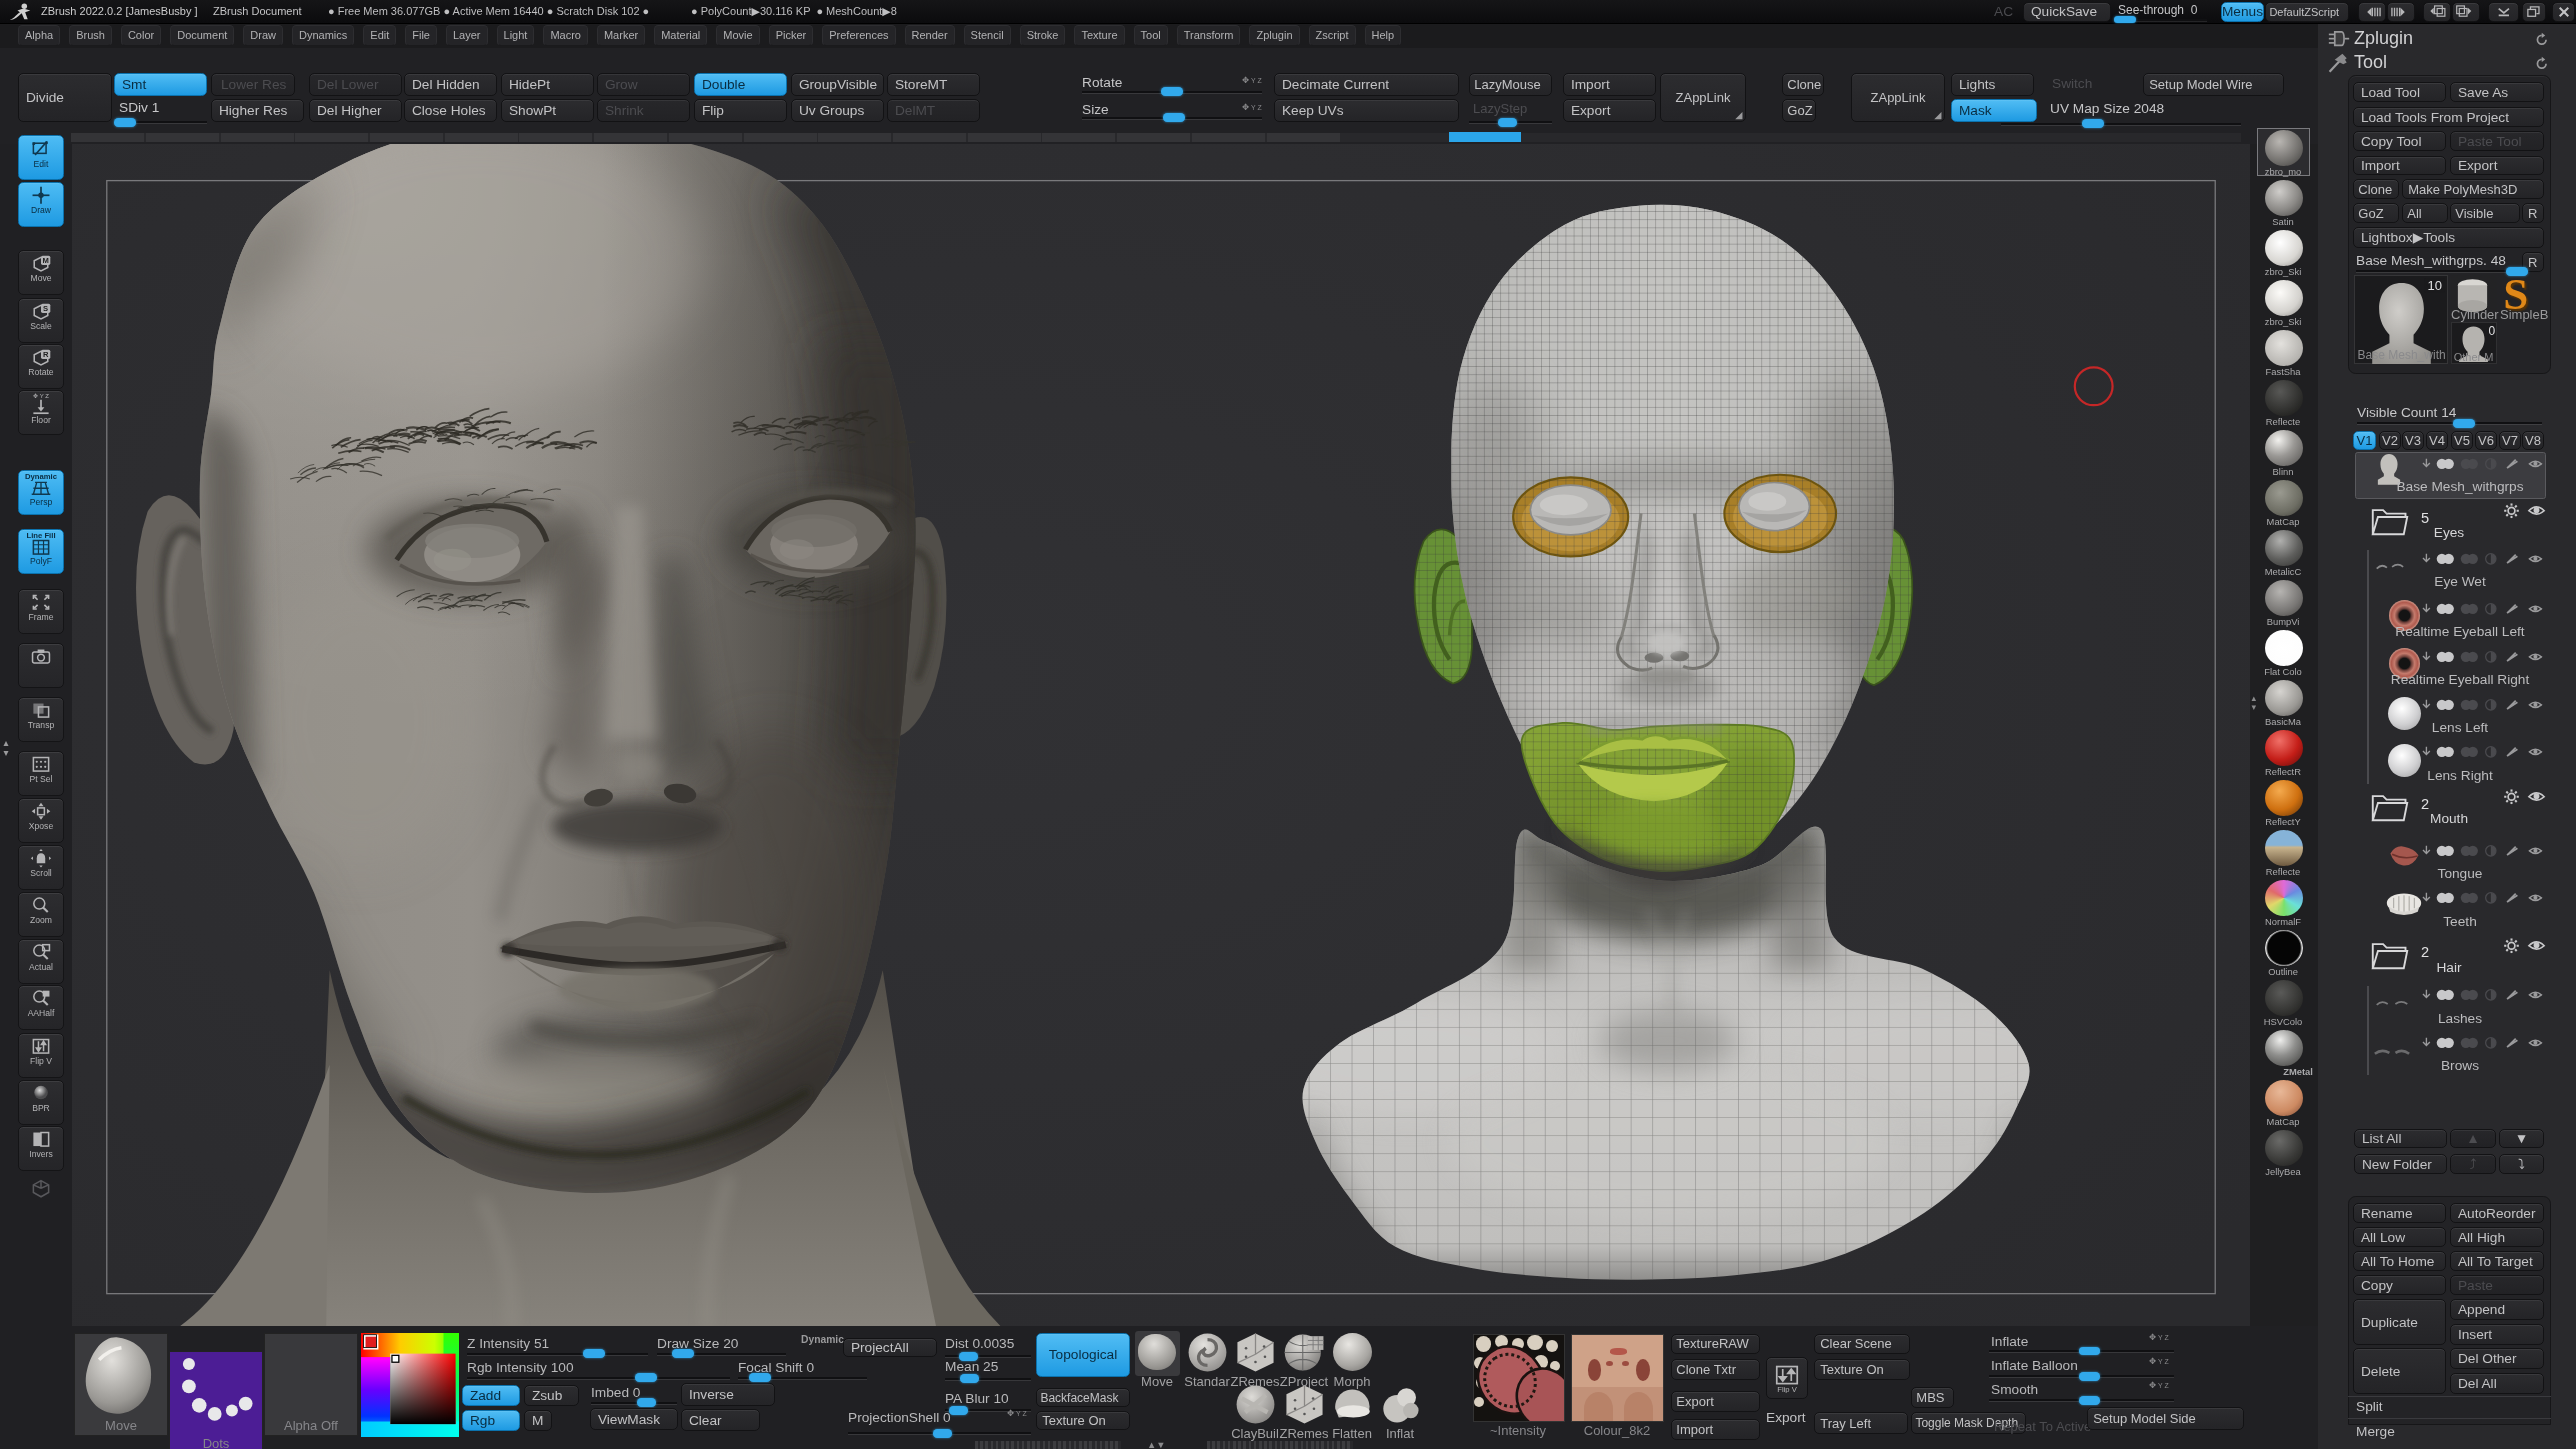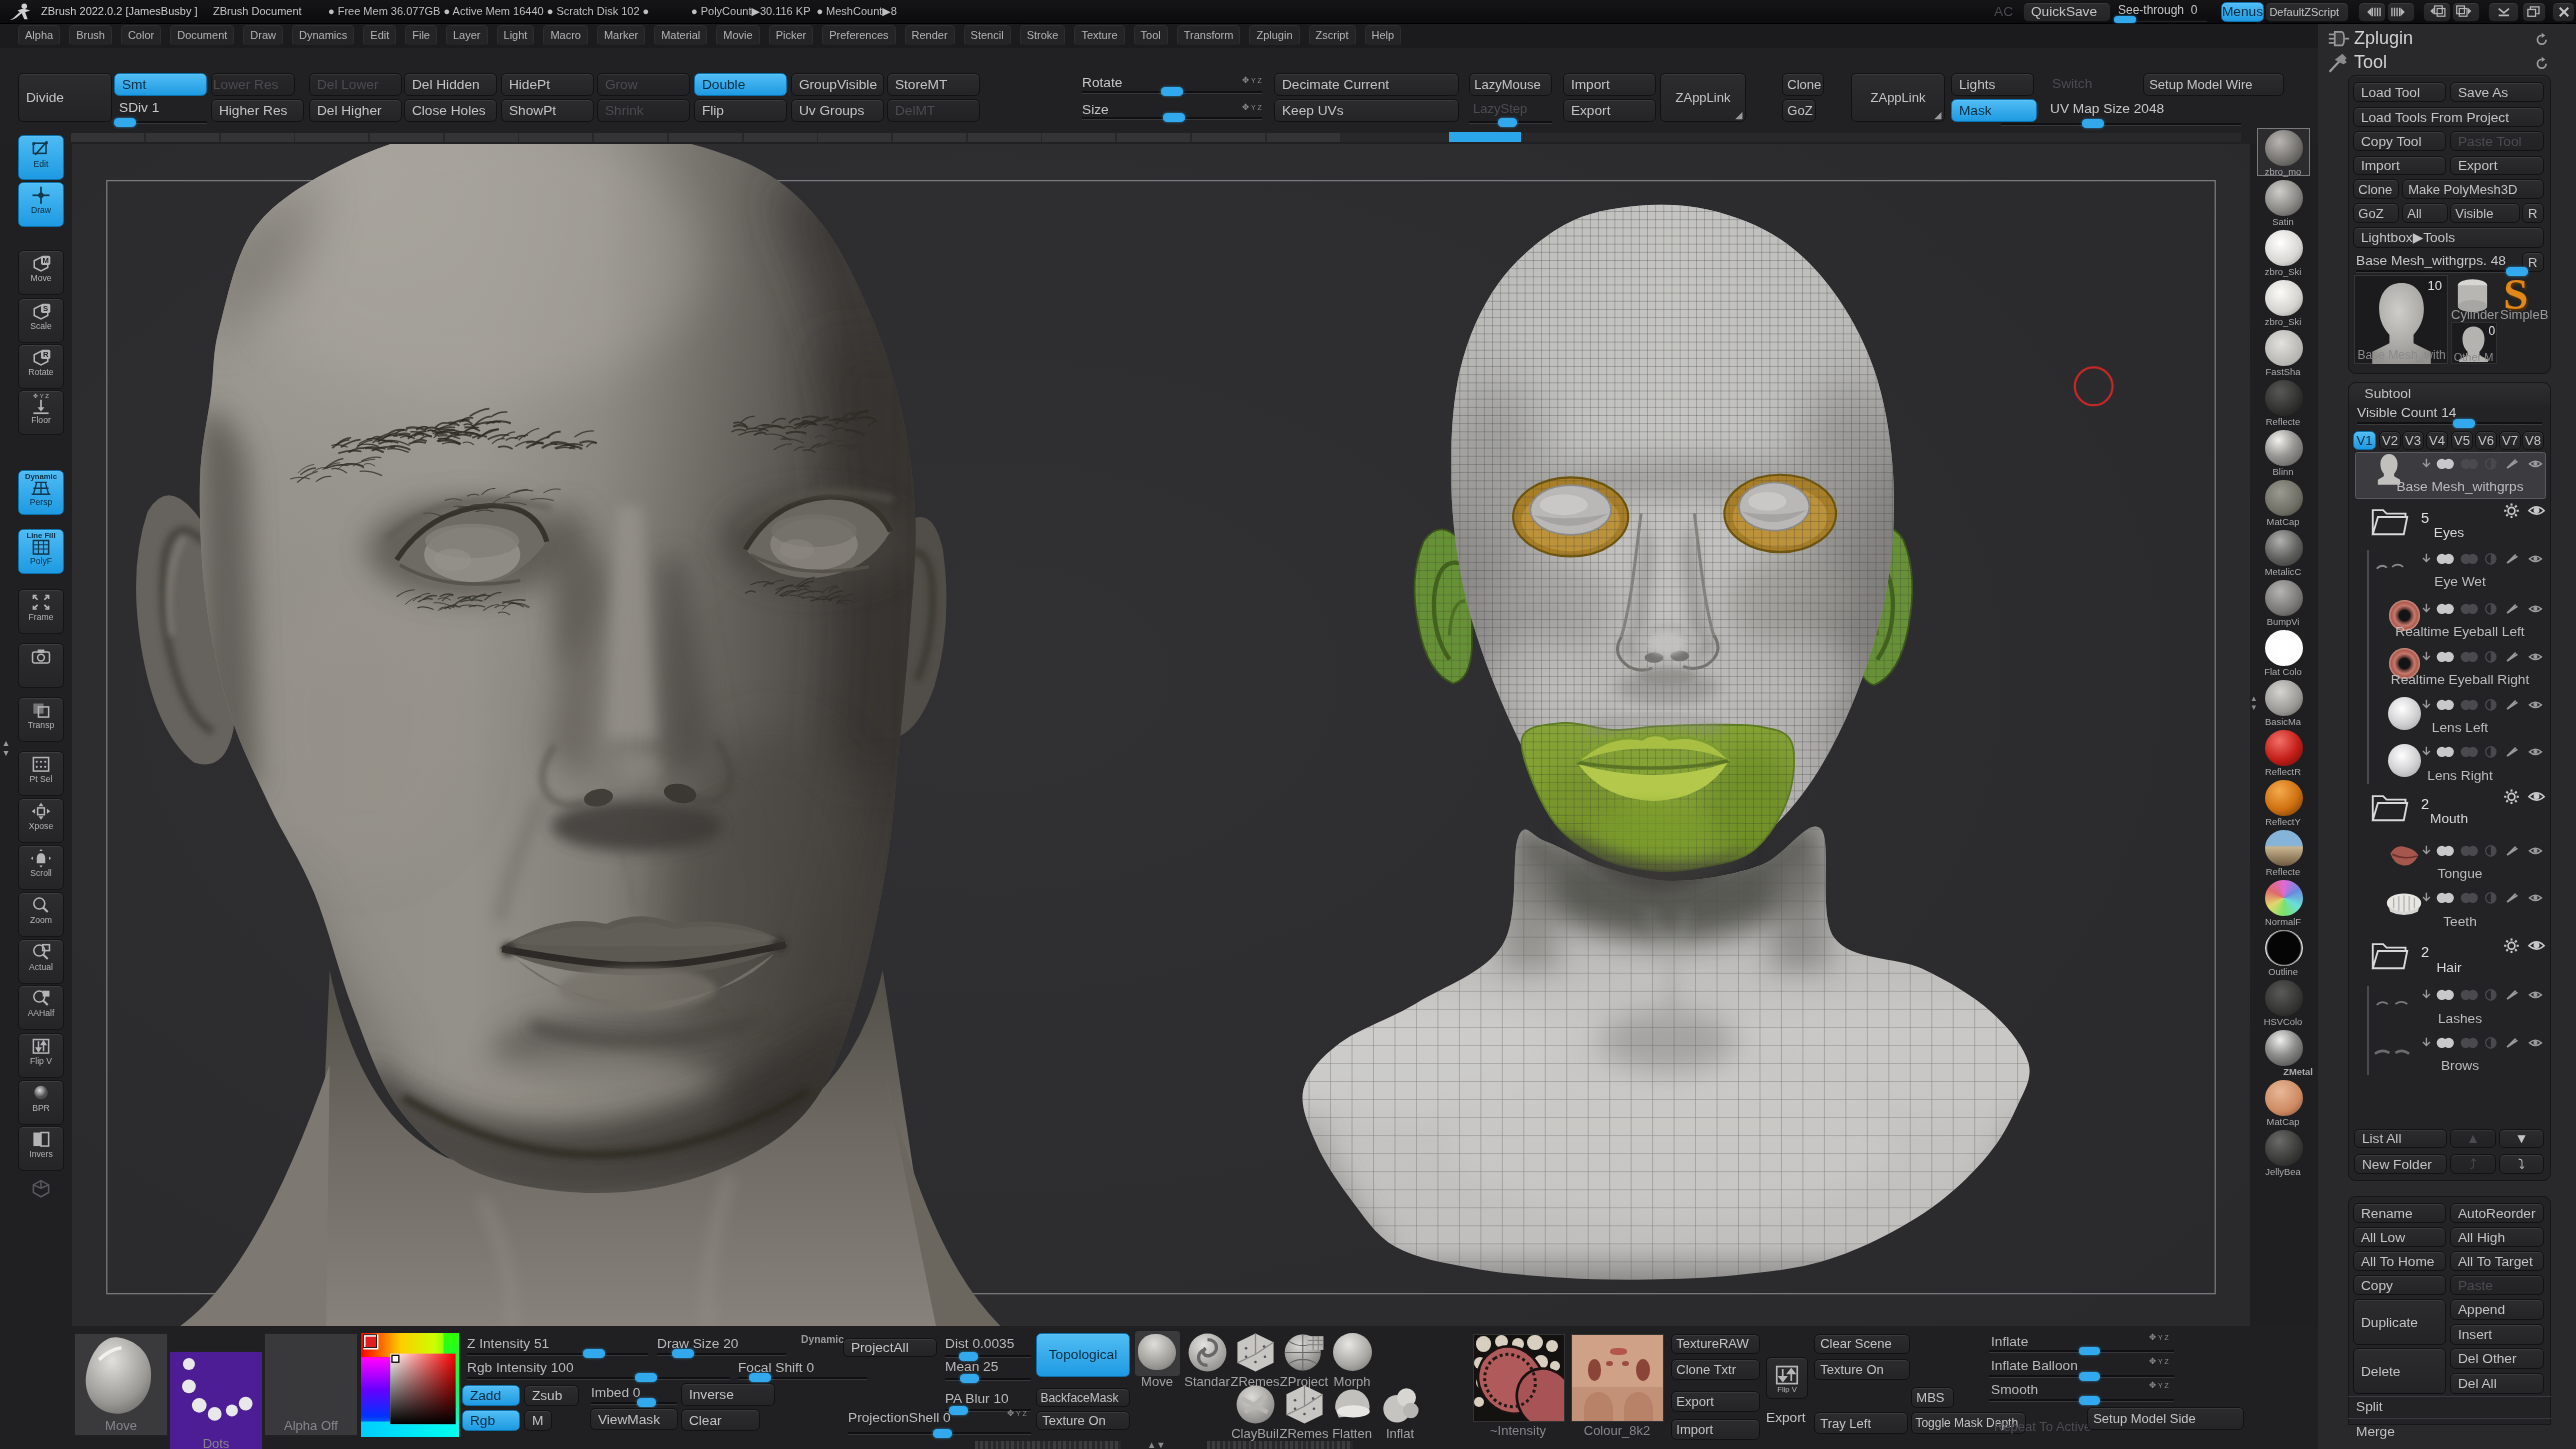--- a/index.html
+++ b/index.html
@@ -127,21 +127,21 @@
 <div class="mn">Zplugin</div>
 <div class="mn">Zscript</div>
 <div class="mn">Help</div>
 </div>
 <div class="abs" style="left:0;top:48px;width:2576px;height:96px;background:#212124;">
 <div class="bt " style="left:18px;top:25px;width:94px;height:49px;font-size:13.7px;padding-left:6.9px;">Divide</div>
 <div class="bt blue" style="left:114px;top:25px;width:93px;height:23px;font-size:13.7px;padding-left:6.9px;">Smt</div>
 <div class="tx " style="left:119px;top:52px;font-size:13.7px;color:#c8c8ca">SDiv 1</div>
 <div class="track" style="left:114px;top:73px;width:93px;"></div>
 <div class="knob" style="left:114px;top:70px;width:22px;"></div>
-<div class="bt dim" style="left:211px;top:25px;width:84px;height:23px;font-size:13.7px;padding-left:1px;">Lower Res</div>
+<div class="bt dim" style="left:211px;top:25px;width:84px;height:23px;font-size:13.7px;padding-left:9px;">Lower Res</div>
 <div class="bt " style="left:211px;top:51px;width:93px;height:23px;font-size:13.7px;padding-left:6.9px;">Higher Res</div>
 <div class="bt dim" style="left:309px;top:25px;width:93px;height:23px;font-size:13.7px;padding-left:6.9px;">Del Lower</div>
 <div class="bt " style="left:309px;top:51px;width:93px;height:23px;font-size:13.7px;padding-left:6.9px;">Del Higher</div>
 <div class="bt " style="left:404px;top:25px;width:93px;height:23px;font-size:13.7px;padding-left:6.9px;">Del Hidden</div>
 <div class="bt " style="left:404px;top:51px;width:93px;height:23px;font-size:13.7px;padding-left:6.9px;">Close Holes</div>
 <div class="bt " style="left:501px;top:25px;width:93px;height:23px;font-size:13.7px;padding-left:6.9px;">HidePt</div>
 <div class="bt " style="left:501px;top:51px;width:93px;height:23px;font-size:13.7px;padding-left:6.9px;">ShowPt</div>
 <div class="bt dim" style="left:597px;top:25px;width:93px;height:23px;font-size:13.7px;padding-left:6.9px;">Grow</div>
 <div class="bt dim" style="left:597px;top:51px;width:93px;height:23px;font-size:13.7px;padding-left:6.9px;">Shrink</div>
 <div class="bt blue" style="left:694px;top:25px;width:93px;height:23px;font-size:13.7px;padding-left:6.9px;">Double</div>
@@ -937,23 +937,20 @@
         <ellipse cx="25" cy="36" rx="17" ry="7" fill="#a8a6a2"></ellipse>
       </svg></div>
 <div class="tx " style="left:133px;top:283px;font-size:13px;color:#9a9a9c">Cylinder</div>
 <div class="abs" style="left:180px;top:251px;width:46px;height:45px;">
       <div style="font-family:'Liberation Serif',serif;font-size:45px;font-weight:bold;color:#e08818;text-shadow:1.7px 1.7px 1.7px #5a3404;margin:-6.9px 0 0 5.2px;">S</div>
     </div>
 <div class="tx " style="left:182px;top:283px;font-size:13px;color:#9a9a9c">SimpleB</div>
 <div class="abs" style="left:133px;top:298px;width:46px;height:42px;background:#1b1b1d;border:0.9px solid #303032;"><svg width="43" height="39" viewBox="0 0 50 46">
         <path d="M25,4 C33,4 38,10 38,19 C38,26 35,31 32,34 L32,38 L42,43 L42,46 L8,46 L8,43 L18,38 L18,34 C15,31 12,26 12,19 C12,10 17,4 25,4Z" fill="#b5b3af"></path>
       </svg><div style="position:absolute;right:0.9px;top:0.9px;color:#e0e0e2;font-size:12px;">0</div><div style="position:absolute;left:1.7px;bottom:0px;font-size:11px;color:#8a8a8c;">Other M</div></div>
-<div class="abs" style="left:30px;top:358px;width:203px;height:799px;background:#232326;border:0.9px solid #161618;border-radius:7.7px;">
-      <div style="background:linear-gradient(#2e2e31,#252528);border-radius:7.7px 7.7px 0 0;height:22px;color:#c2c2c4;font-size:13.7px;padding:2.6px 0 0 15.5px;">Subtool</div>
-    </div>
 <div class="tx " style="left:39px;top:381px;font-size:13.7px;color:#c8c8ca">Visible Count 14</div>
 <div class="track" style="left:39px;top:398px;width:185px;"></div>
 <div class="knob" style="left:135px;top:395px;width:22px;"></div>
 <div class="bt blue ctr" style="left:35px;top:407px;width:23px;height:19px;font-size:13px;padding-left:6.9px;">V1</div>
 <div class="bt ctr" style="left:61px;top:407px;width:22px;height:19px;font-size:13px;padding-left:6.9px;">V2</div>
 <div class="bt ctr" style="left:84px;top:407px;width:22px;height:19px;font-size:13px;padding-left:6.9px;">V3</div>
 <div class="bt ctr" style="left:108px;top:407px;width:22px;height:19px;font-size:13px;padding-left:6.9px;">V4</div>
 <div class="bt ctr" style="left:133px;top:407px;width:22px;height:19px;font-size:13px;padding-left:6.9px;">V5</div>
 <div class="bt ctr" style="left:157px;top:407px;width:22px;height:19px;font-size:13px;padding-left:6.9px;">V6</div>
 <div class="bt ctr" style="left:181px;top:407px;width:22px;height:19px;font-size:13px;padding-left:6.9px;">V7</div>

